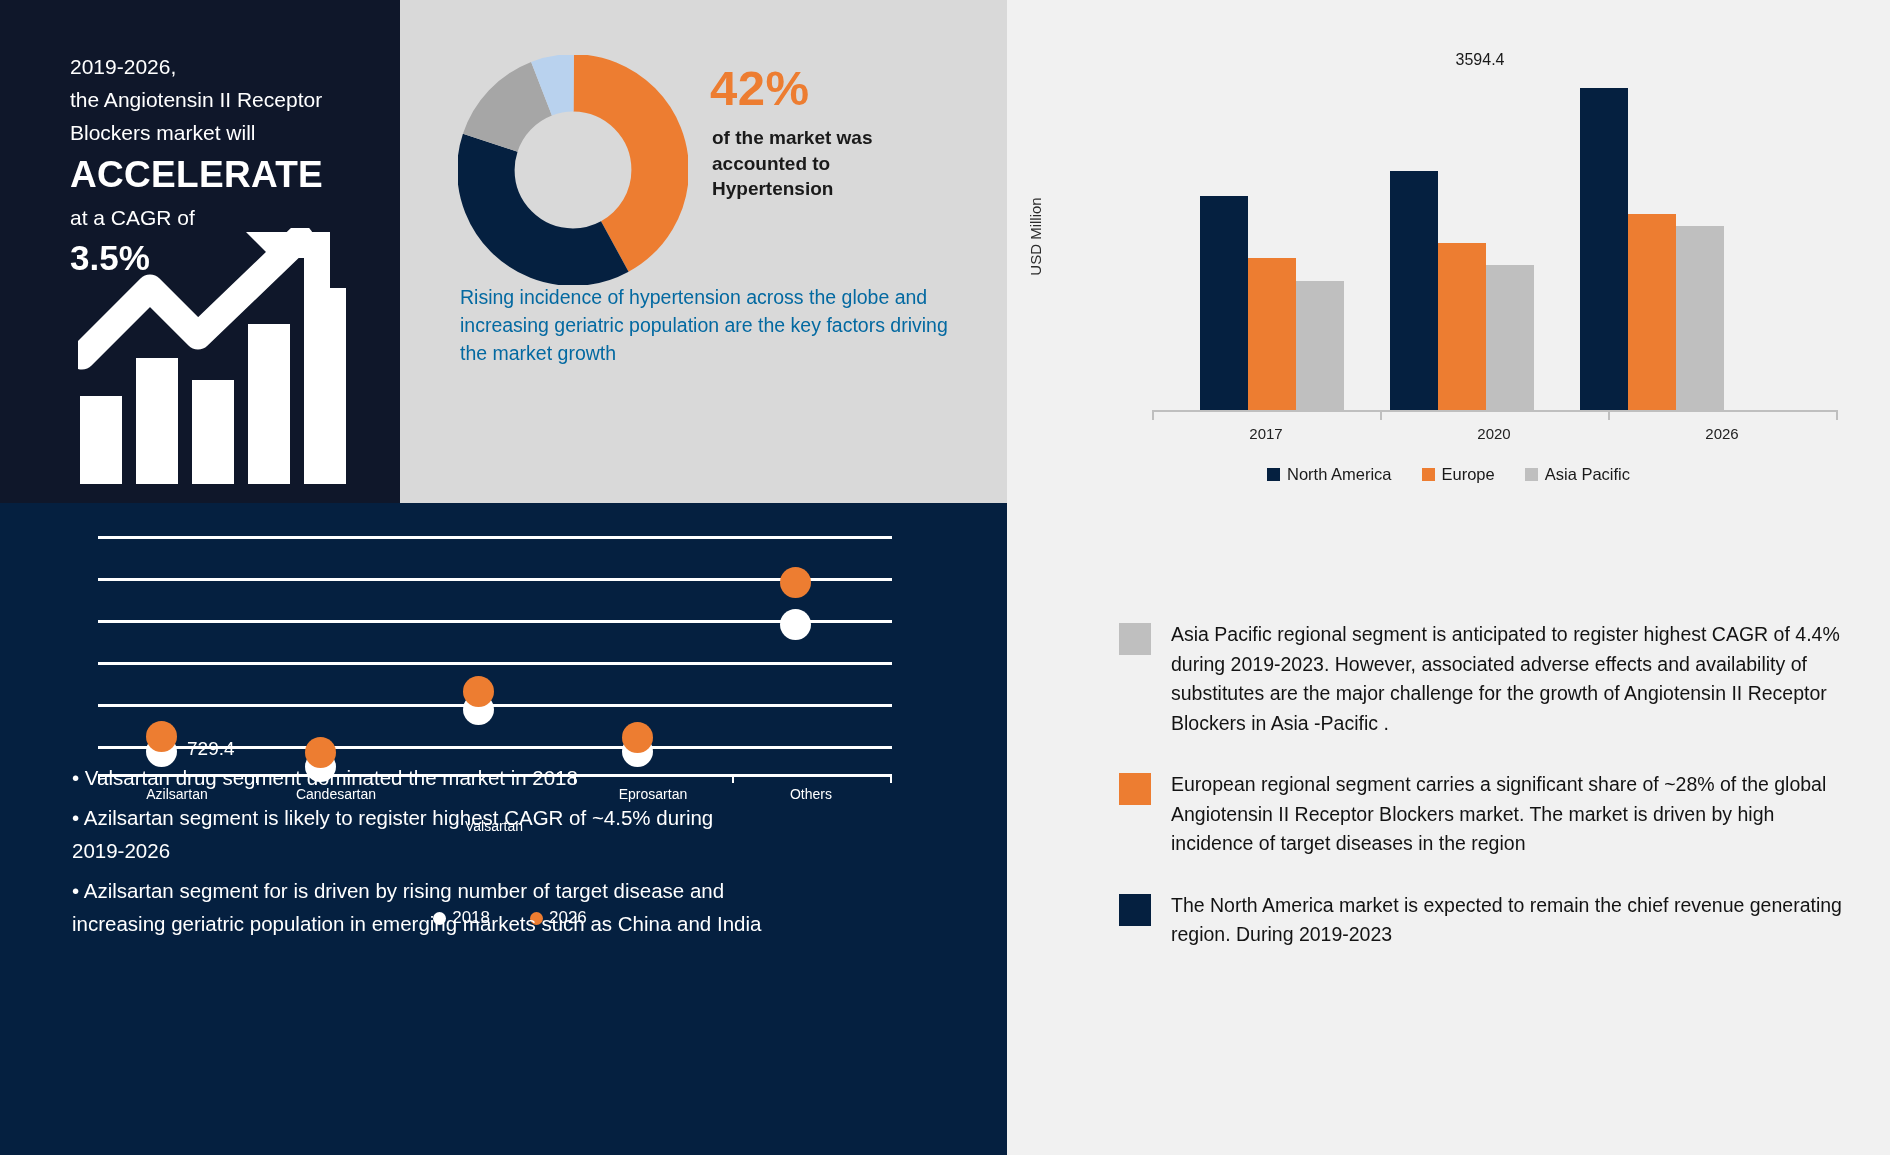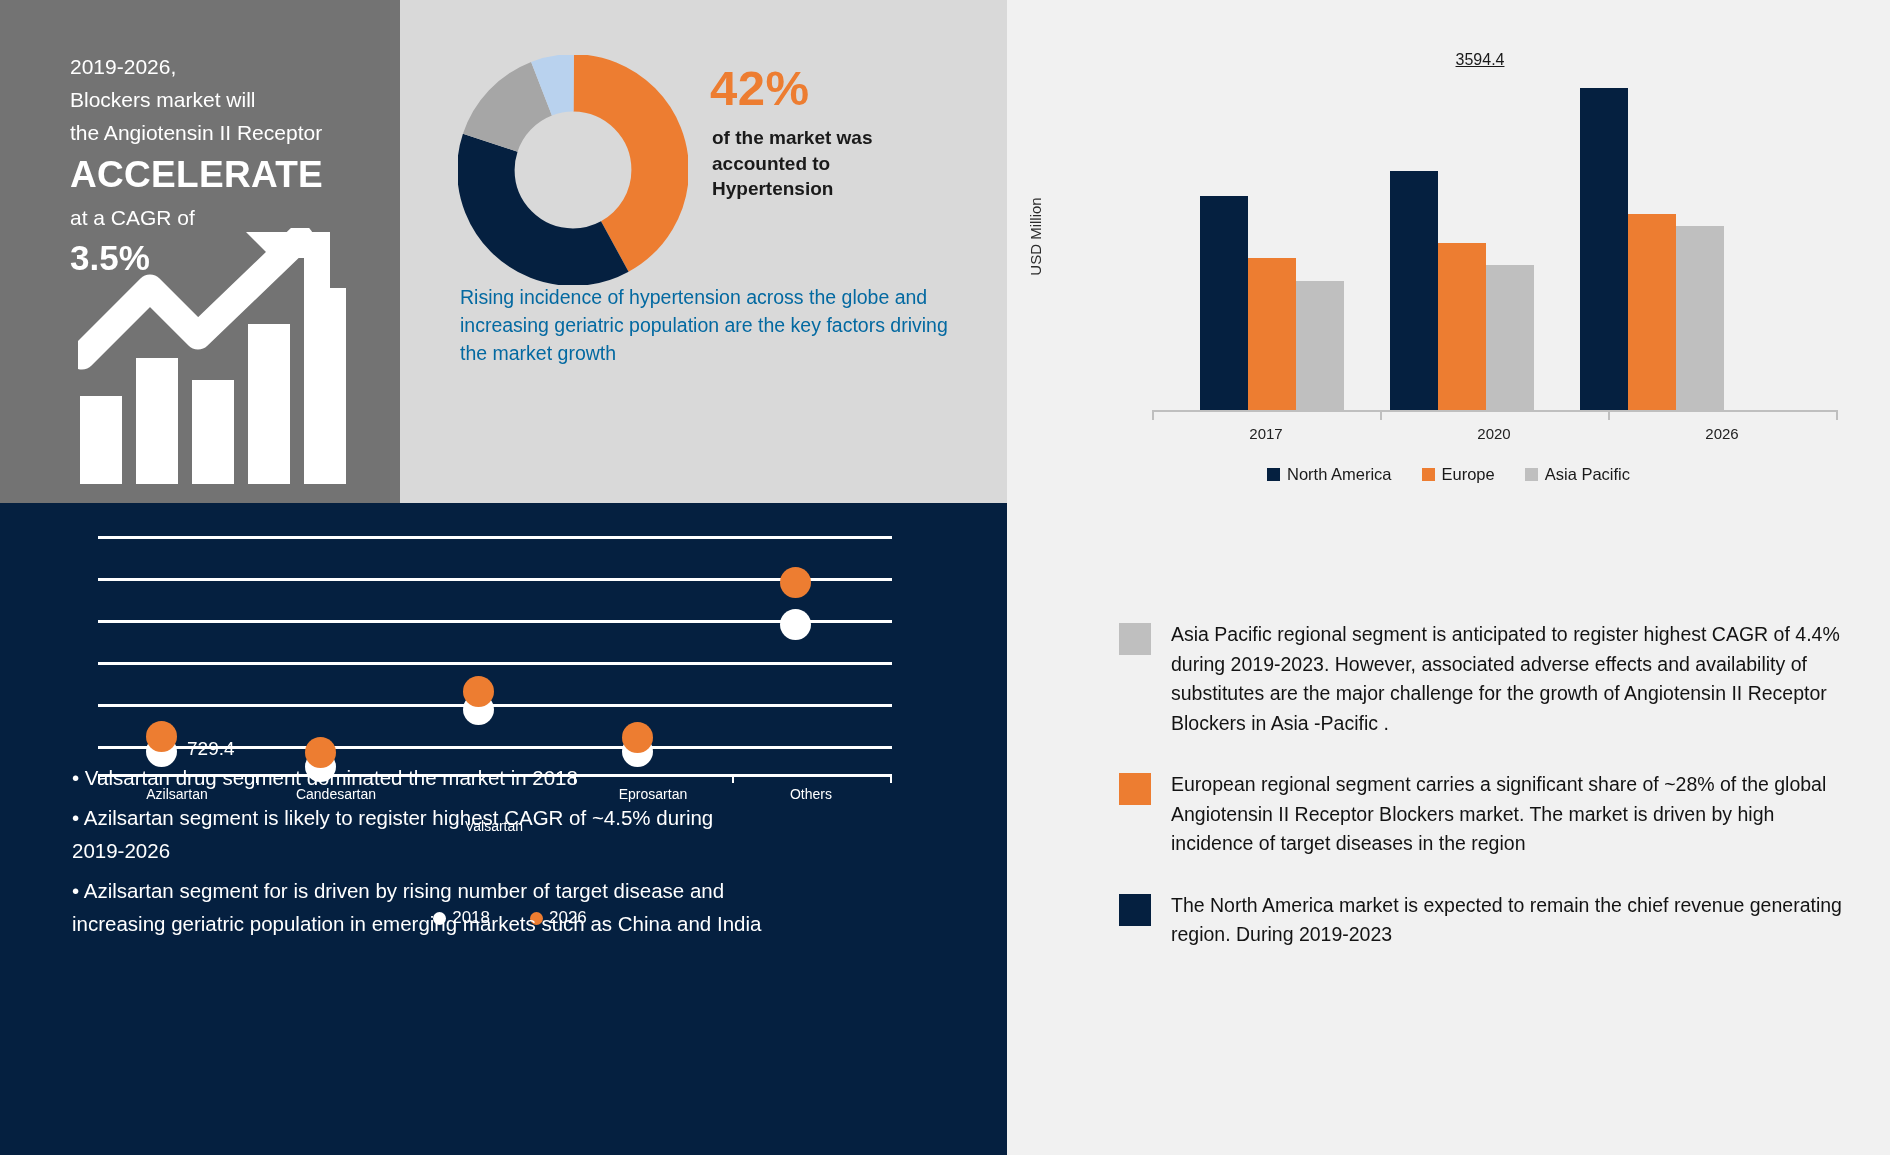--- a/index.html
+++ b/index.html
@@ -10,21 +10,21 @@
     overflow: hidden;
   }
   #root { position: relative; width: 1890px; height: 1155px; }
 
   
   .left-col { position: absolute; left: 0; top: 0; width: 1007px; height: 1155px; }
 
   
   .hero {
     position: absolute; left: 0; top: 0; width: 400px; height: 503px;
-    background: #737373; color: #fff; overflow: hidden;
+    background: #0f172a; color: #fff; overflow: hidden;
   }
   .hero-text { position: absolute; left: 70px; top: 50px; width: 320px; }
   .hero-line { font-size: 21px; line-height: 33px; font-weight: 400; }
   .hero-accelerate { font-size: 37px; font-weight: bold; line-height: 52px; letter-spacing: .3px; }
   .hero-cagr { font-size: 21px; line-height: 34px; }
   .hero-pct { font-size: 35px; font-weight: bold; line-height: 46px; }
 
   .hero-icon { position: absolute; left: 78px; top: 228px; width: 310px; height: 260px; }
 
   
@@ -127,22 +127,22 @@
 </head>
 <body>
 
 <div id="root">
 
   <div class="left-col">
 
     <div class="hero">
       <div class="hero-text">
         <div class="hero-line">2019-2026,</div>
+        <div class="hero-line">the Angiotensin II Receptor</div>
         <div class="hero-line">Blockers market will</div>
-        <div class="hero-line">the Angiotensin II Receptor</div>
         <div class="hero-accelerate">ACCELERATE</div>
         <div class="hero-cagr">at a CAGR of</div>
         <div class="hero-pct">3.5%</div>
       </div>
       <svg class="hero-icon" viewBox="0 0 310 260">
 
         <rect x="2" y="168" width="42" height="88" fill="#fff"></rect>
         <rect x="58" y="130" width="42" height="126" fill="#fff"></rect>
         <rect x="114" y="152" width="42" height="104" fill="#fff"></rect>
         <rect x="170" y="96" width="42" height="160" fill="#fff"></rect>
@@ -242,21 +242,21 @@
 
         <div class="bar bar-na" style="left:238px; width:48px; height:239px;"></div>
         <div class="bar bar-eu" style="left:286px; width:48px; height:167px;"></div>
         <div class="bar bar-ap" style="left:334px; width:48px; height:145px;"></div>
 
         <div class="bar bar-na" style="left:428px; width:48px; height:322px;"></div>
         <div class="bar bar-eu" style="left:476px; width:48px; height:196px;"></div>
         <div class="bar bar-ap" style="left:524px; width:48px; height:184px;"></div>
       </div>
 
-      <div class="bar-value-label" style="left:403px; top:-9px;text-decoration:underline;">3594.4</div>
+      <div class="bar-value-label" style="left:403px; top:-9px;">3594.4</div>
 
       <div class="baseline"></div>
       <div class="cat-tick" style="left:145px;"></div>
       <div class="cat-tick" style="left:373px;"></div>
       <div class="cat-tick" style="left:601px;"></div>
       <div class="cat-tick" style="left:829px;"></div>
 
       <div class="bar-cat-label" style="left:189px;">2017</div>
       <div class="bar-cat-label" style="left:417px;">2020</div>
       <div class="bar-cat-label" style="left:645px;">2026</div>

